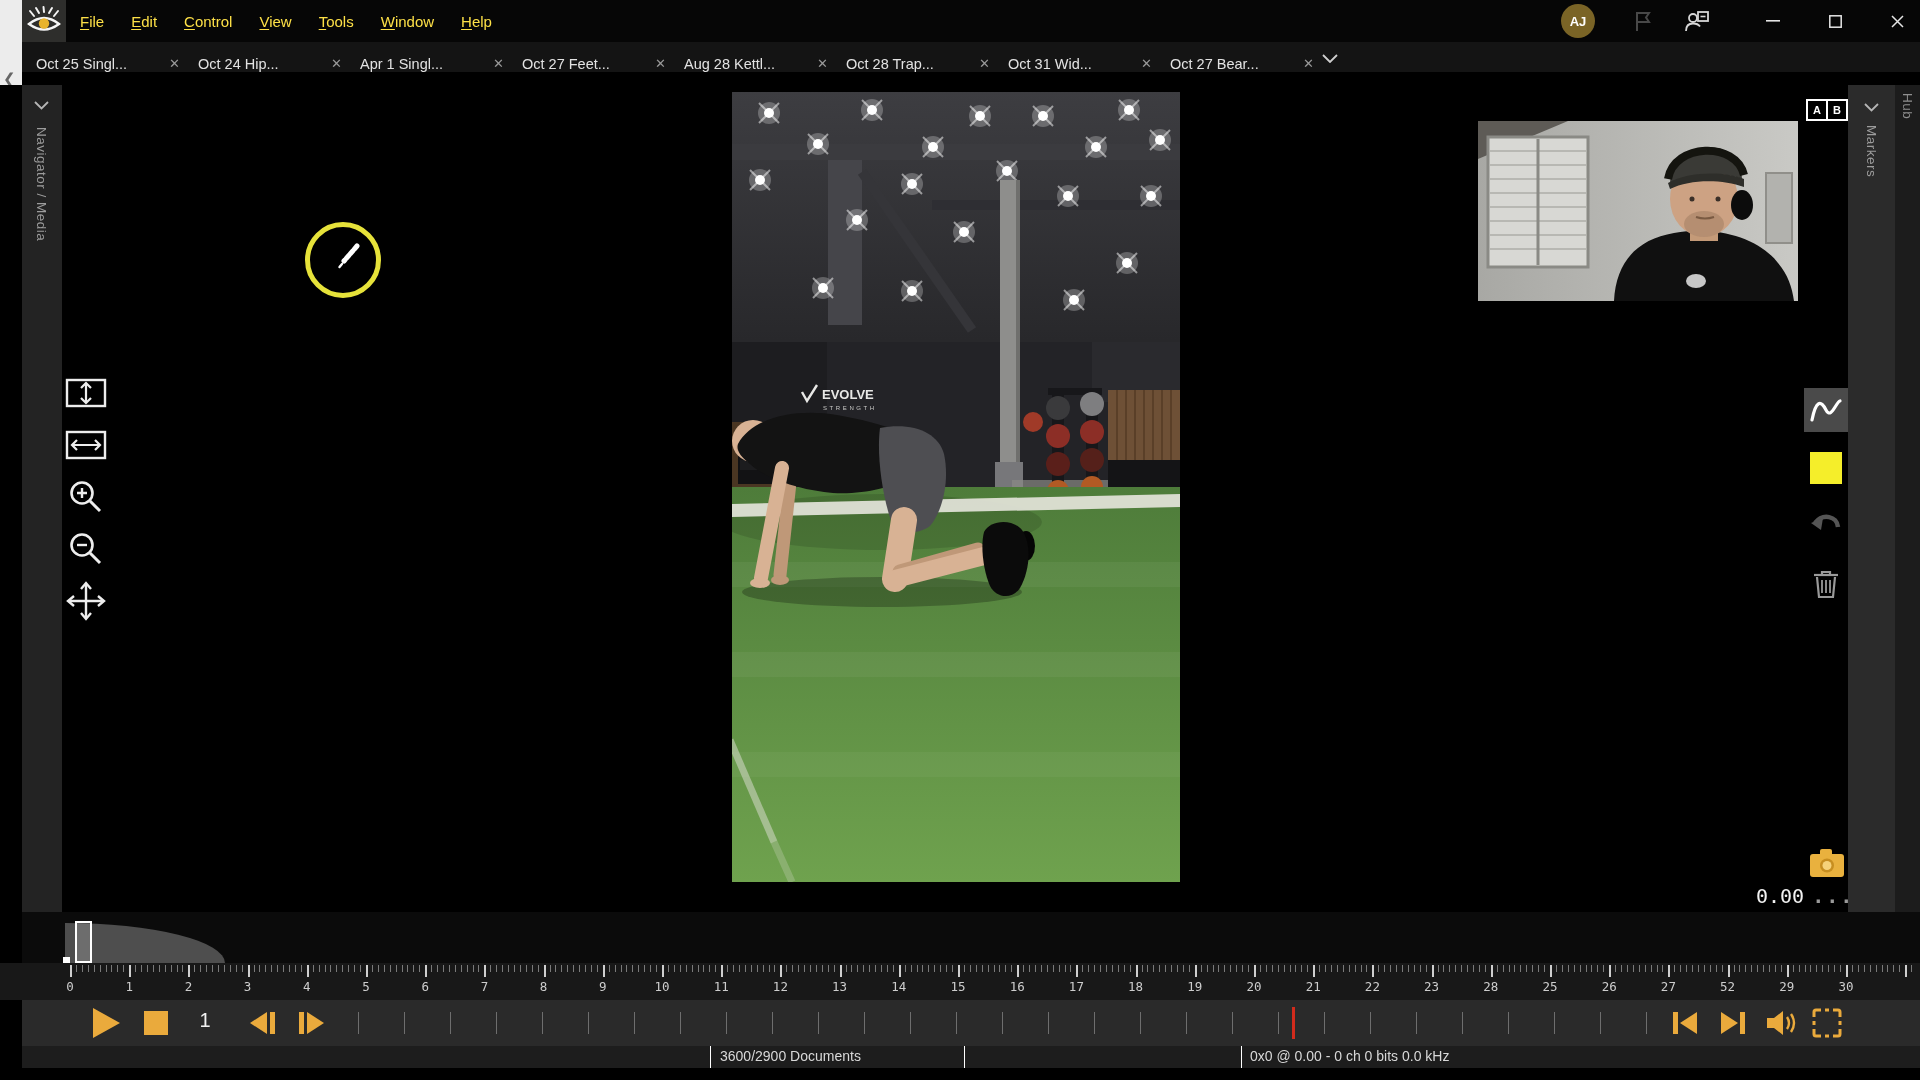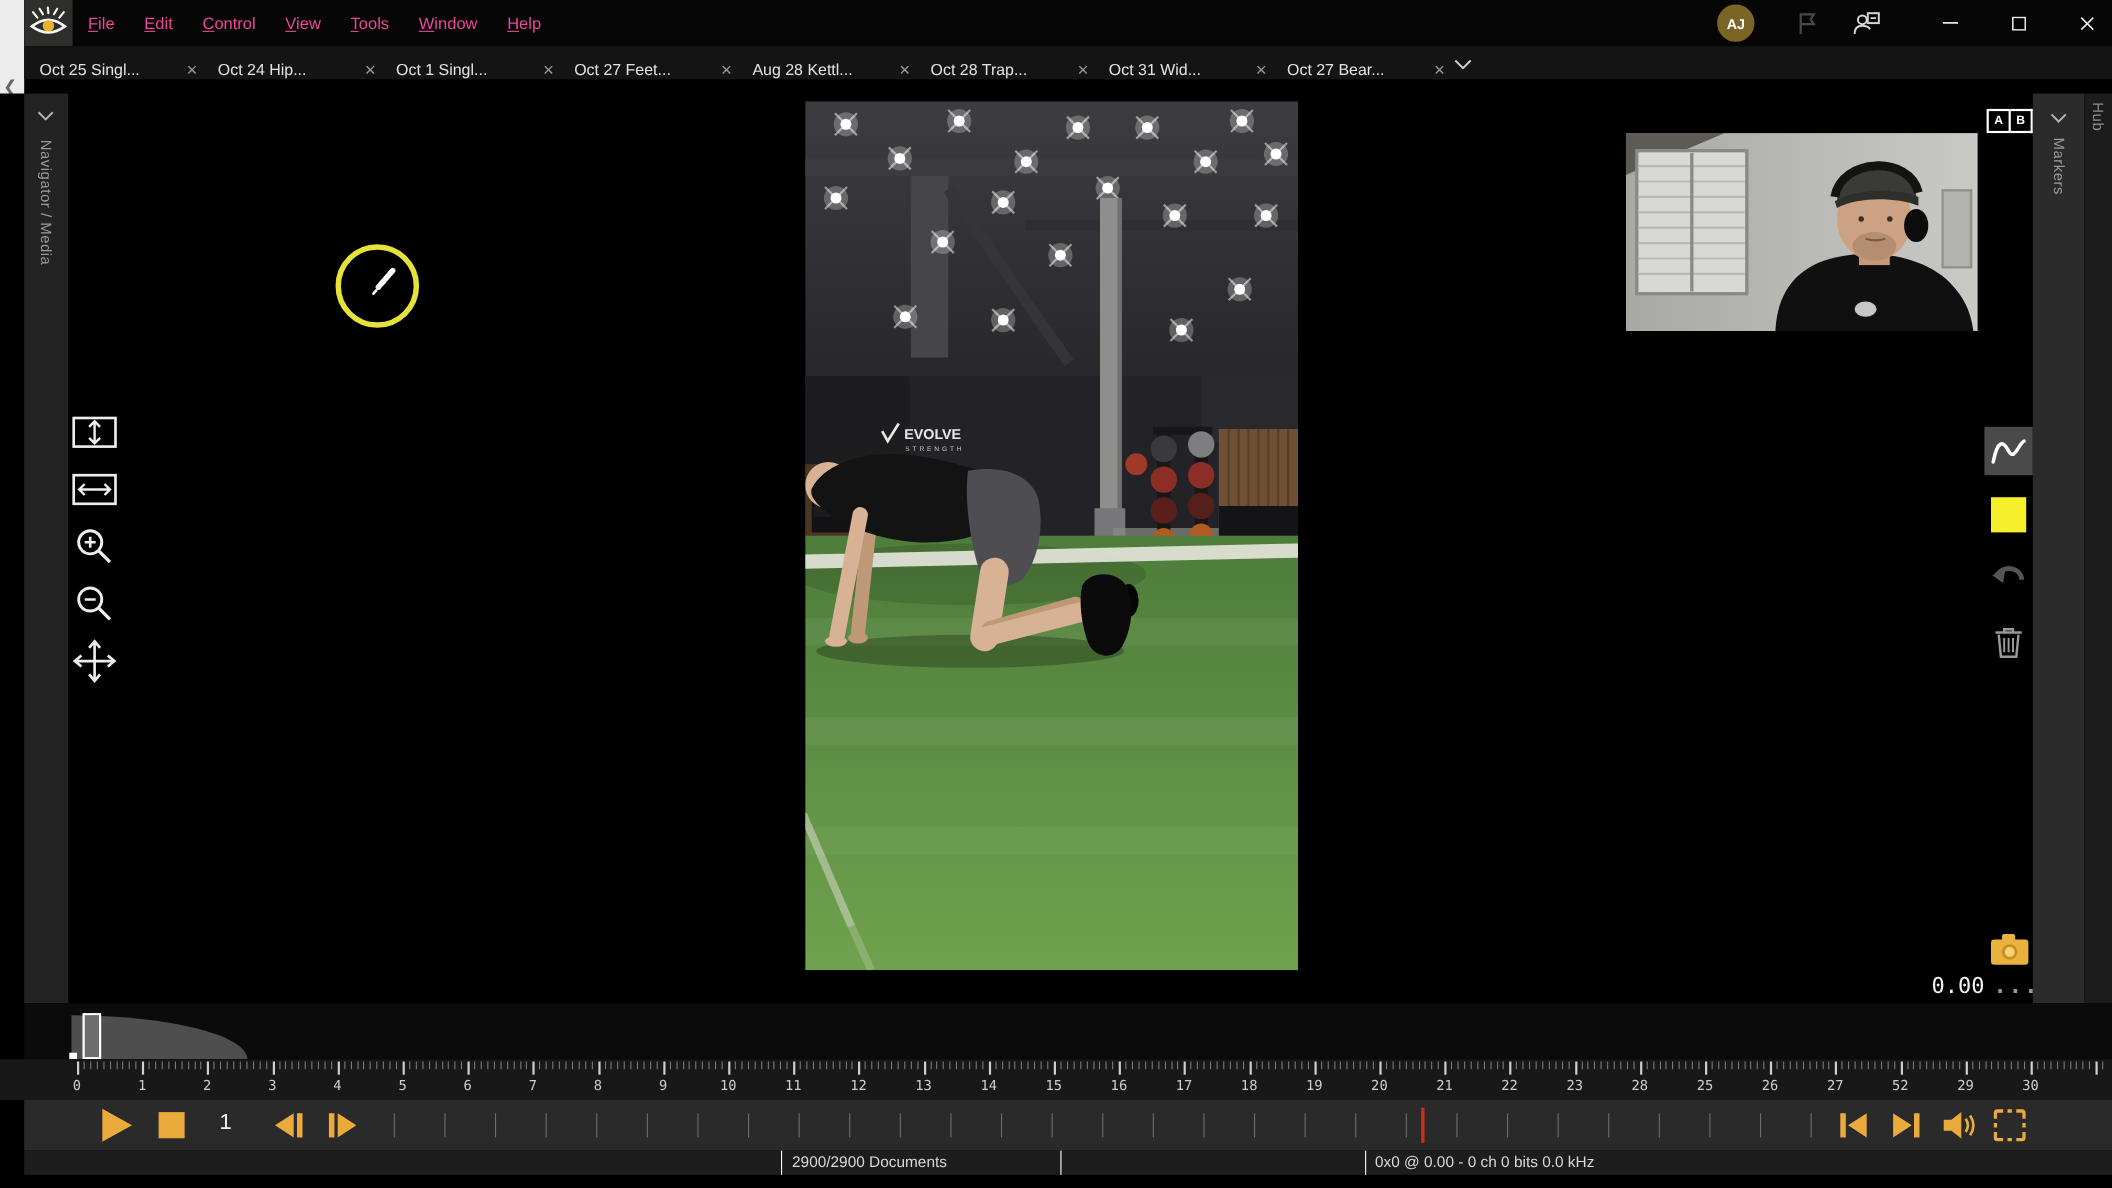--- a/index.html
+++ b/index.html
@@ -8,21 +8,21 @@
   .abs{position:absolute;}
   
   .bg-sliver{left:0;top:0;width:22px;height:132px;background:#ececec;overflow:hidden;}
   .bg-blue-dot{left:8px;top:92px;width:18px;height:18px;border-radius:50%;background:#2f7fe8;}
   .bg-back-chevron{left:3px;top:70px;color:#666;font-size:15px;}
   .bg-pill{left:0;top:778px;width:20px;height:38px;background:#3a3a3a;border-radius:0 8px 8px 0;}
   
   .menubar{left:22px;top:0;width:1898px;height:42px;background:#060606;}
   .app-logo{left:0;top:0;width:44px;height:42px;background:#2e2e2c;display:flex;align-items:center;justify-content:center;}
   #menu-items{position:absolute;left:58px;top:0;height:42px;display:flex;align-items:center;gap:27px;}
-  .menu-item{font-size:15px;color:#ec4899;cursor:default;}
+  .menu-item{font-size:15px;color:#fde047;cursor:default;}
   .menu-item u{text-decoration:underline;text-underline-offset:2px;}
   .avatar{left:1539px;top:4px;width:34px;height:34px;border-radius:50%;background:#7a6426;
           display:flex;align-items:center;justify-content:center;font-size:13px;font-weight:bold;color:#fff;}
   .titlebar-icon{top:8px;width:26px;height:26px;display:flex;align-items:center;justify-content:center;}
   .win-btn{top:0;width:46px;height:42px;display:flex;align-items:center;justify-content:center;color:#e5e5e5;}
   
   .tabbar{left:22px;top:42px;width:1898px;height:30px;background:#141414;}
   #tab-strip{position:absolute;left:14px;top:0;height:43px;display:flex;align-items:center;}
   .tab{width:148px;margin-right:14px;display:flex;align-items:center;justify-content:space-between;}
   .tab-label{font-size:14.5px;color:#e2e2e2;white-space:nowrap;}
@@ -142,21 +142,21 @@
     <div id="tab-strip">
         <div class="tab">
           <span class="tab-label">Oct 25 Singl...</span>
           <span class="tab-close">✕</span>
         </div>
         <div class="tab">
           <span class="tab-label">Oct 24 Hip...</span>
           <span class="tab-close">✕</span>
         </div>
         <div class="tab">
-          <span class="tab-label">Oct 1 Singl...</span>
+          <span class="tab-label">Apr 1 Singl...</span>
           <span class="tab-close">✕</span>
         </div>
         <div class="tab">
           <span class="tab-label">Oct 27 Feet...</span>
           <span class="tab-close">✕</span>
         </div>
         <div class="tab">
           <span class="tab-label">Aug 28 Kettl...</span>
           <span class="tab-close">✕</span>
         </div>
@@ -946,17 +946,17 @@
         <path d="M2,9 V4 Q2,2 4,2 H9 M21,2 H26 Q28,2 28,4 V9 M28,21 V26 Q28,28 26,28 H21 M9,28 H4 Q2,28 2,26 V21" fill="none" stroke="#eaaa3c" stroke-width="3"></path>
         <path d="M13,2 H17 M13,28 H17 M2,13 V17 M28,13 V17" stroke="#eaaa3c" stroke-width="3" stroke-dasharray="4 3"></path>
       </svg>
     </div>
   </div>
 
   <div class="abs statusbar">
     <div class="status-sep" style="left:688px;"></div>
     <div class="status-sep" style="left:942px;"></div>
     <div class="status-sep" style="left:1219px;"></div>
-    <div class="status-text" style="left:698px;">2900/2900 Documents</div>
+    <div class="status-text" style="left:698px;">3600/2900 Documents</div>
     <div class="status-text" style="left:1228px;">0x0 @ 0.00  - 0 ch 0 bits 0.0 kHz</div>
   </div>
 
 </div>
 
 </body></html>

